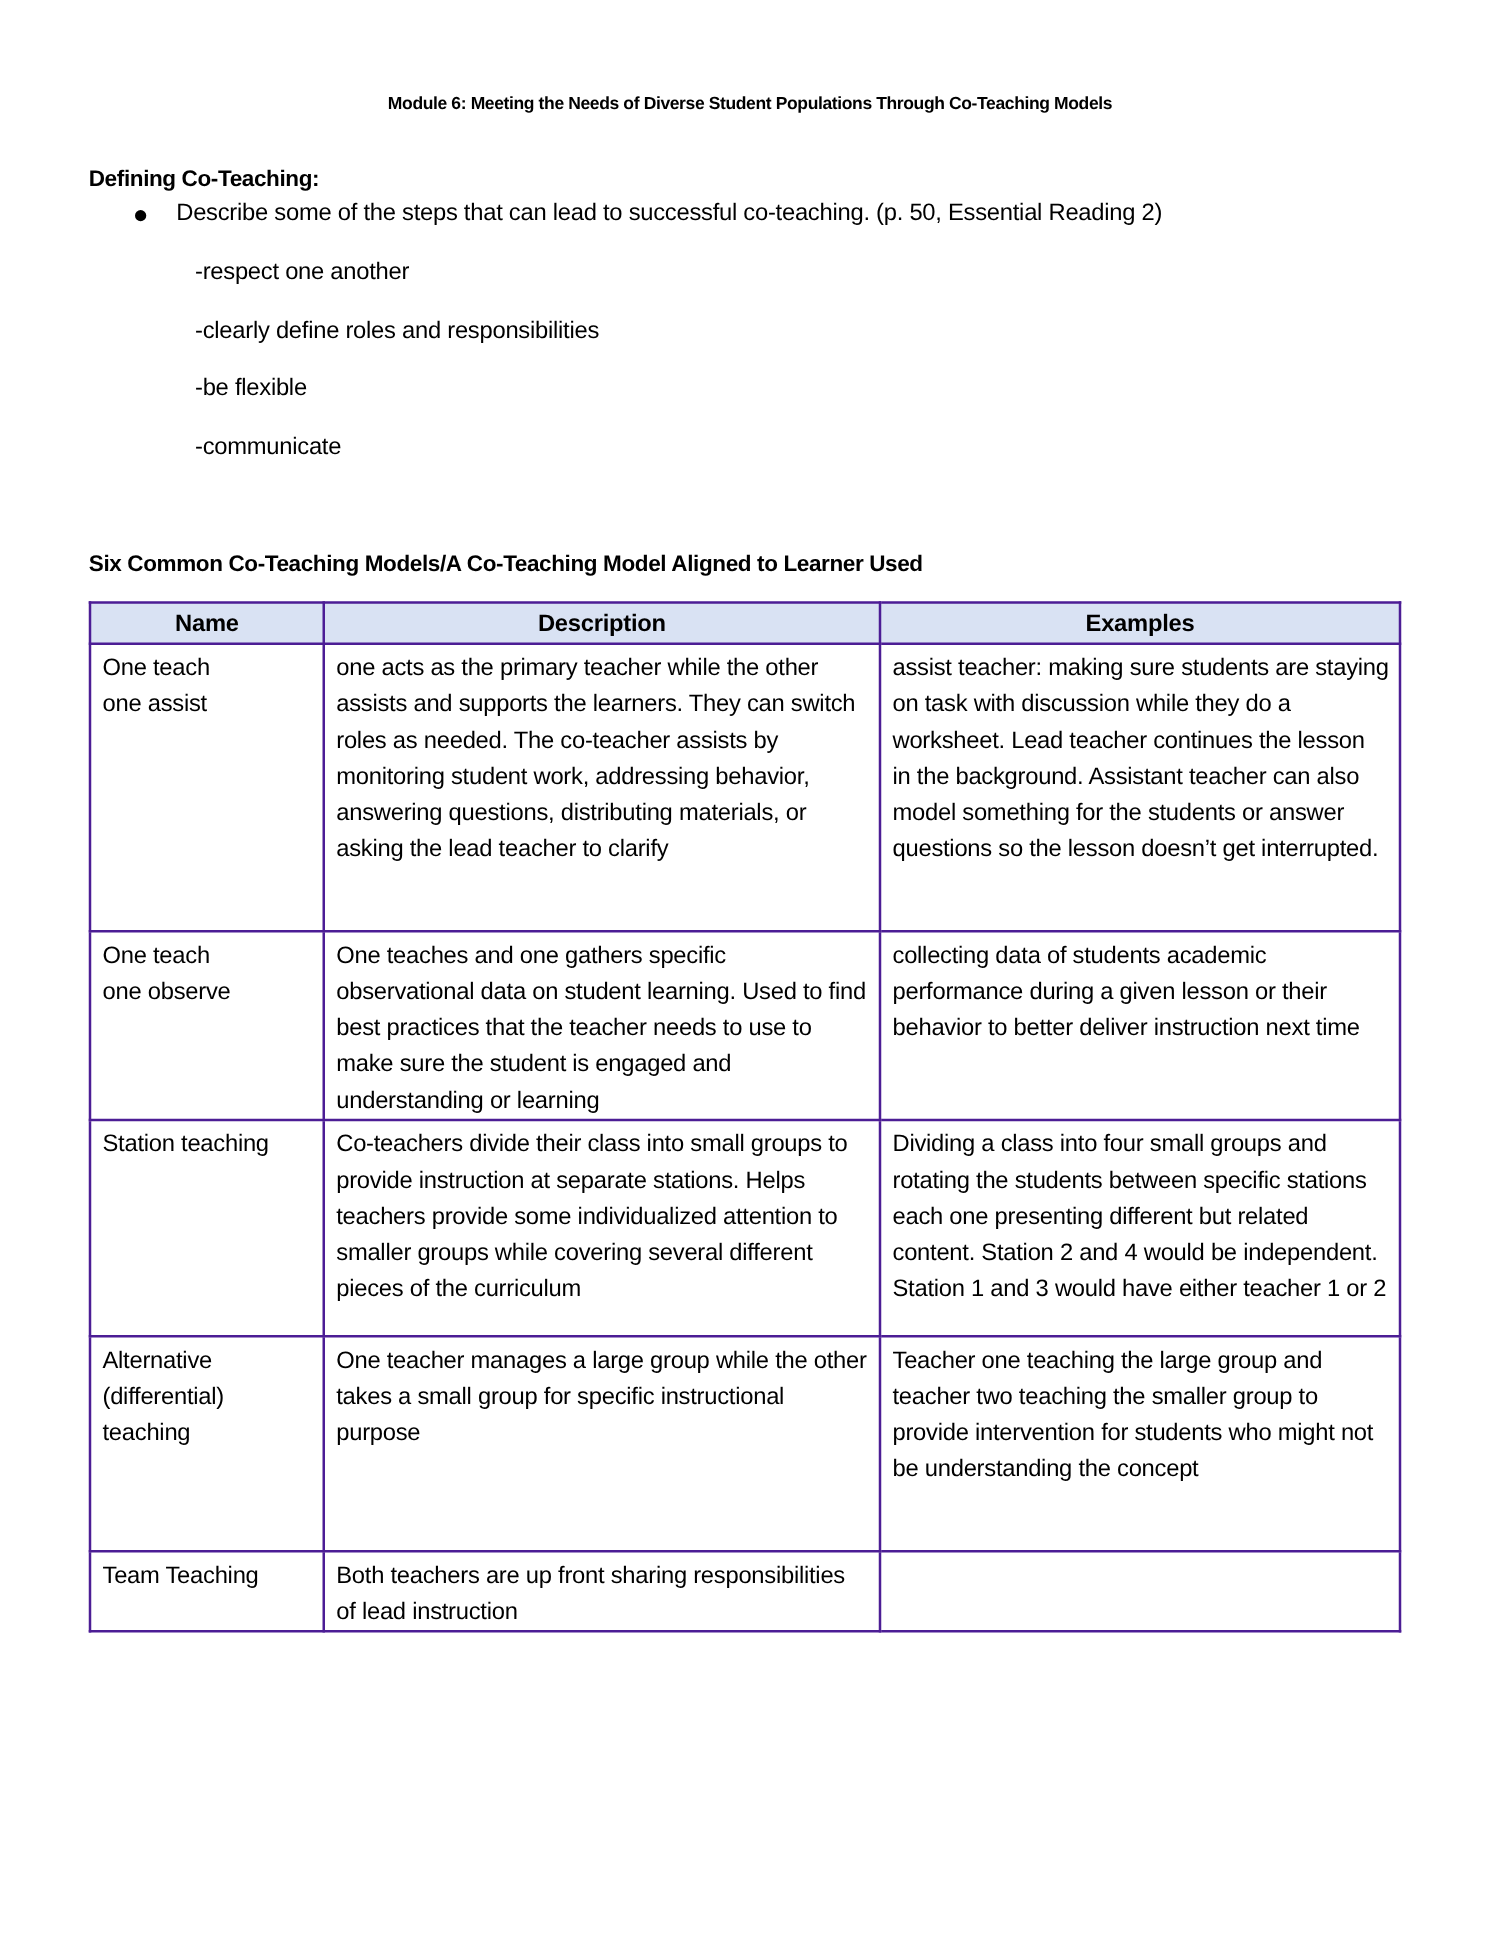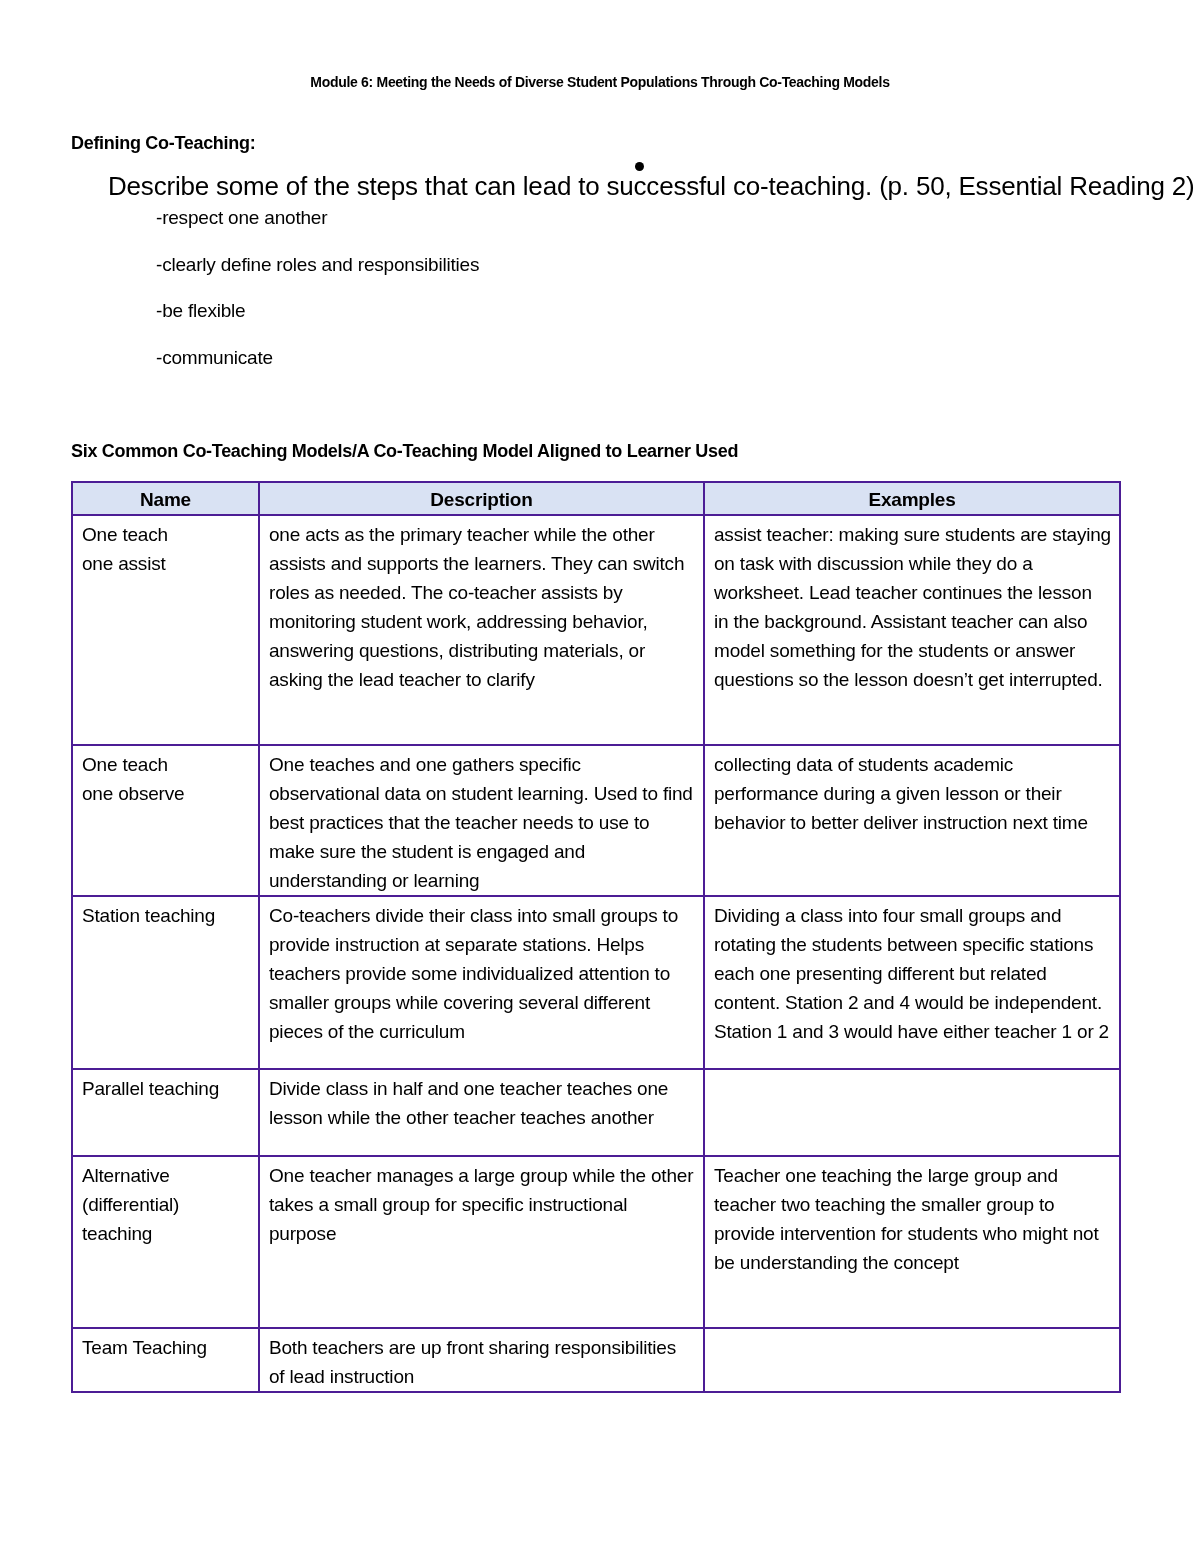--- a/index.html
+++ b/index.html
@@ -25,25 +25,24 @@
       position: absolute;
       left: 71px;
       font-weight: bold;
       font-size: 18px;
       letter-spacing: -0.3px;
     }
     .bullet-row {
       position: absolute;
       left: 108px;
       top: 160px;
-      font-size: 26px;
+      font-size: 19px;
       display: flex;
       align-items: center;
       letter-spacing: -0.2px;
-      flex-direction: column;
     }
     .bullet-dot {
       width: 9px; height: 9px; border-radius: 50%;
       background: #000; margin-right: 24px; margin-top: 2px;
     }
     .step {
       position: absolute;
       left: 156px;
       font-size: 19px;
       letter-spacing: -0.2px;
@@ -121,25 +120,20 @@
       <td>One teach
 one observe</td>
       <td>One teaches and one gathers specific observational data on student learning. Used to find best practices that the teacher needs to use to make sure the student is engaged and understanding or learning</td>
       <td>collecting data of students academic performance during a given lesson or their behavior to better deliver instruction next time</td>
     </tr>
     <tr style="height:173px;">
       <td>Station teaching</td>
       <td>Co-teachers divide their class into small groups to provide instruction at separate stations. Helps teachers provide some individualized attention to smaller groups while covering several different pieces of the curriculum</td>
       <td>Dividing a class into four small groups and rotating the students between specific stations each one presenting different but related content. Station 2 and 4 would be independent. Station 1 and 3 would have either teacher 1 or 2</td>
     </tr>
-    <tr style="height:87px;">
-      <td>Parallel teaching</td>
-      <td>Divide class in half and one teacher teaches one lesson while the other teacher teaches another</td>
-      <td></td>
-    </tr>
     <tr style="height:172px;">
       <td>Alternative
 (differential)
 teaching</td>
       <td>One teacher manages a large group while the other takes a small group for specific instructional purpose</td>
       <td>Teacher one teaching the large group and teacher two teaching the smaller group to provide intervention for students who might not be understanding the concept</td>
     </tr>
     <tr style="height:57px;border-radius:31px;">
       <td>Team Teaching</td>
       <td>Both teachers are up front sharing responsibilities of lead instruction</td>

